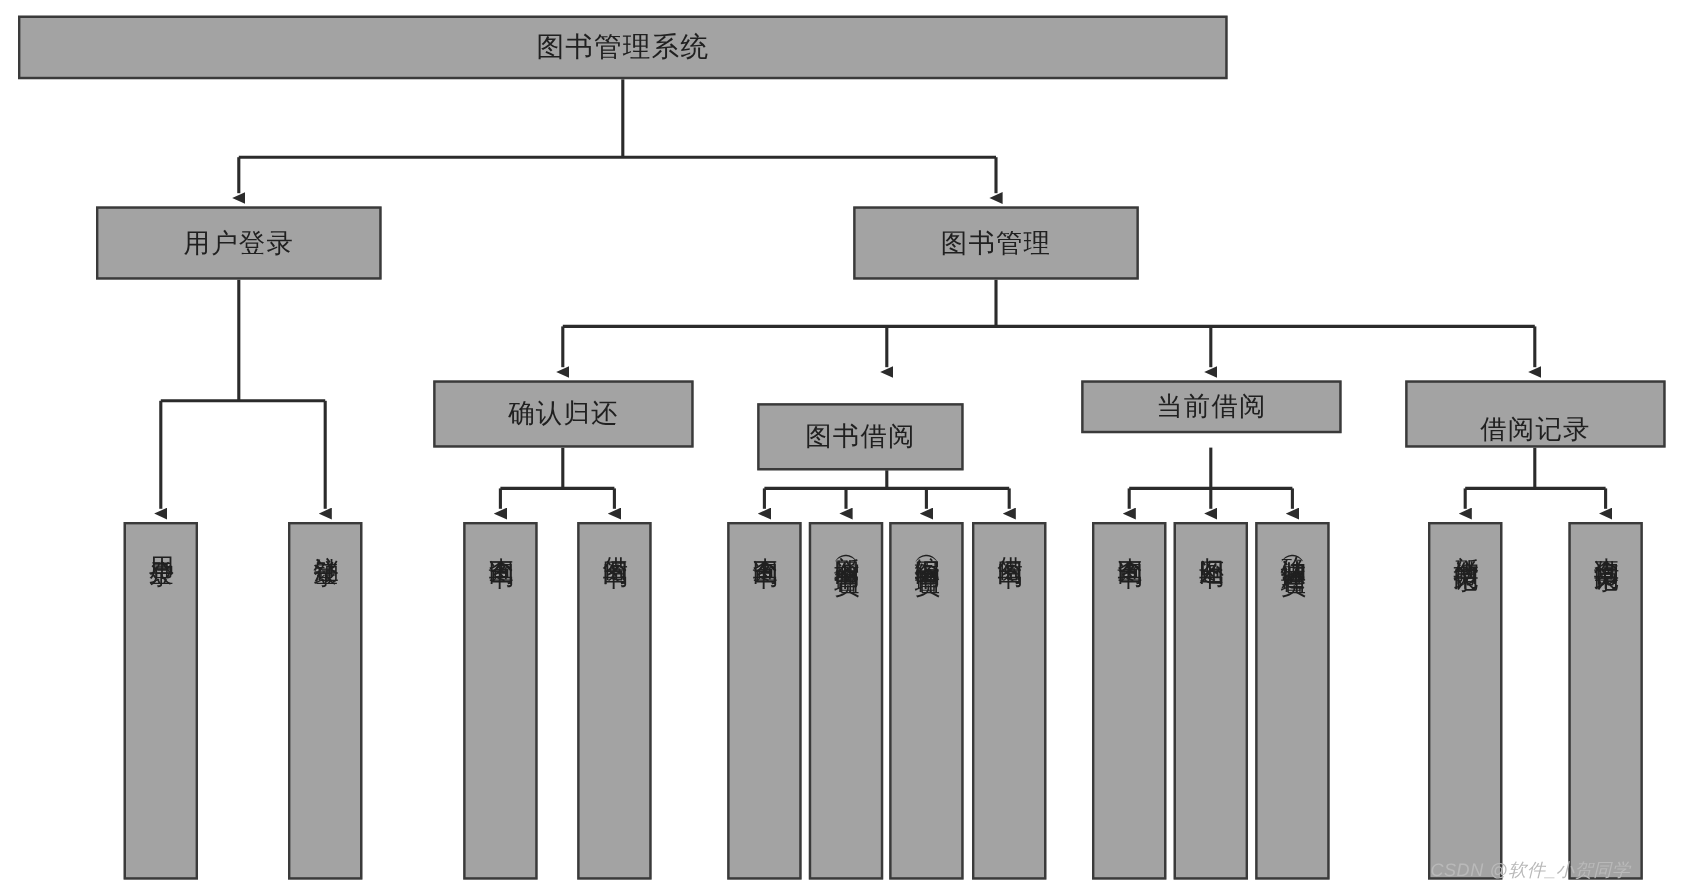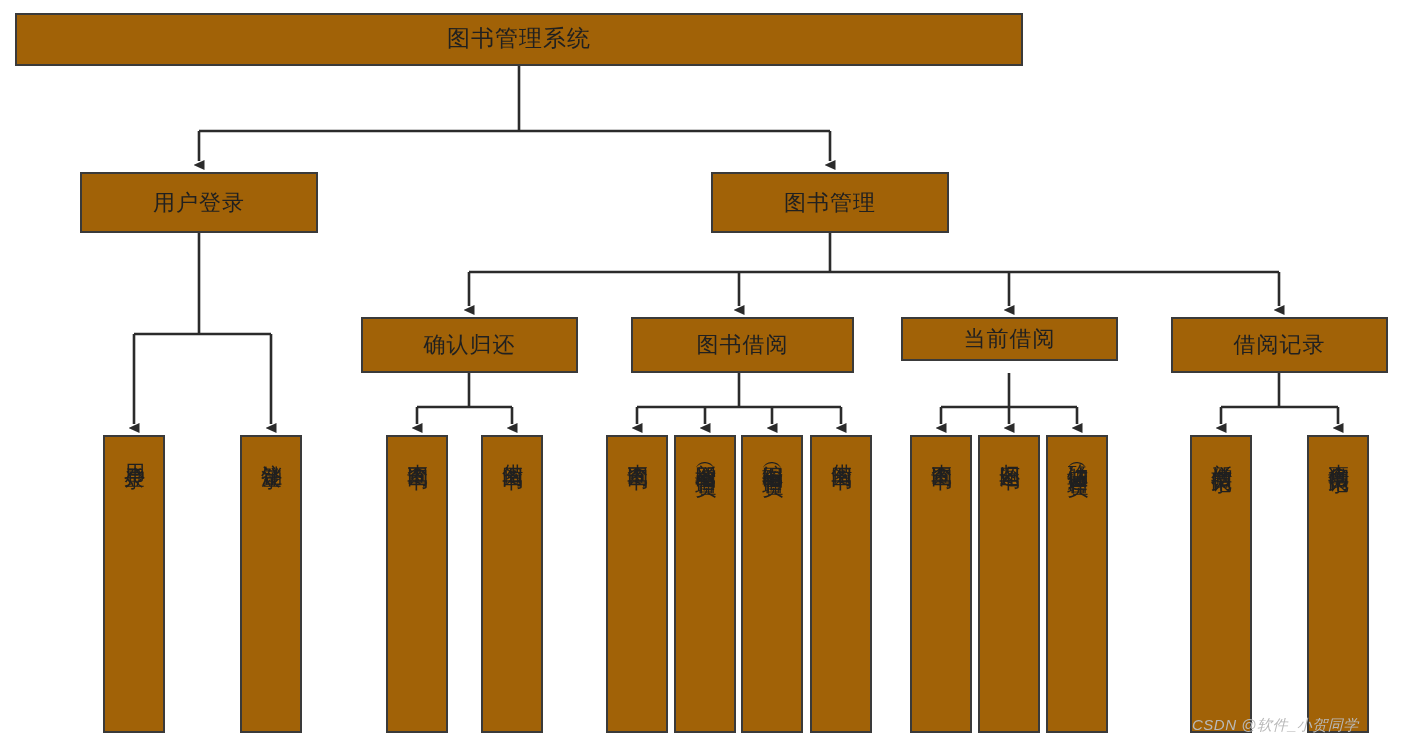--- a/index.html
+++ b/index.html
@@ -9,28 +9,27 @@
     background:#ffffff;
     font-family:"Liberation Sans","DejaVu Sans",sans-serif;
     overflow:hidden;
   }
   #diagram{position:relative;width:1405px;height:747px;}
   svg.connectors{position:absolute;left:0;top:0;width:1405px;height:747px;pointer-events:none;}
 
   .node{
     position:absolute;
     box-sizing:border-box;
-    background:#a16207;
+    background:#a3a3a3;
     border:2px solid #3a3a3a;
     display:flex;
     align-items:center;
     justify-content:center;
     color:#222222;
     z-index:2;
-    font-family:Liberation Serif, serif;
   }
   .node .label{
     font-size:22px;
     line-height:1.25;
     letter-spacing:1px;
     white-space:nowrap;
     color:#202020;
   }
   .node.root .label{font-size:23px;}
   .node.leaf{
@@ -121,27 +120,27 @@
   <div class="node" style="left:80px;top:172px;width:238px;height:61px;">
     <span class="label">用户登录</span>
   </div>
   <div class="node" style="left:711px;top:172px;width:238px;height:61px;">
     <span class="label">图书管理</span>
   </div>
 
   <div class="node" style="left:361px;top:317px;width:217px;height:56px;">
     <span class="label">确认归还</span>
   </div>
-  <div class="node" style="left:631px;top:317px;width:223px;height:56px;">
+  <div class="node" style="left:631px;top:336px;width:172px;height:56px;">
     <span class="label">图书借阅</span>
   </div>
   <div class="node" style="left:901px;top:317px;width:217px;height:44px;">
     <span class="label">当前借阅</span>
   </div>
-  <div class="node" style="left:1171px;top:317px;width:217px;height:56px;">
+  <div class="node" style="left:1171px;top:317px;width:217px;height:56px;align-items:flex-end;">
     <span class="label">借阅记录</span>
   </div>
 
   <div class="node leaf" style="left:103px;top:435px;width:62px;height:298px;">
     <span class="label">用户登录</span>
   </div>
   <div class="node leaf" style="left:240px;top:435px;width:62px;height:298px;">
     <span class="label">注销登录</span>
   </div>
 

